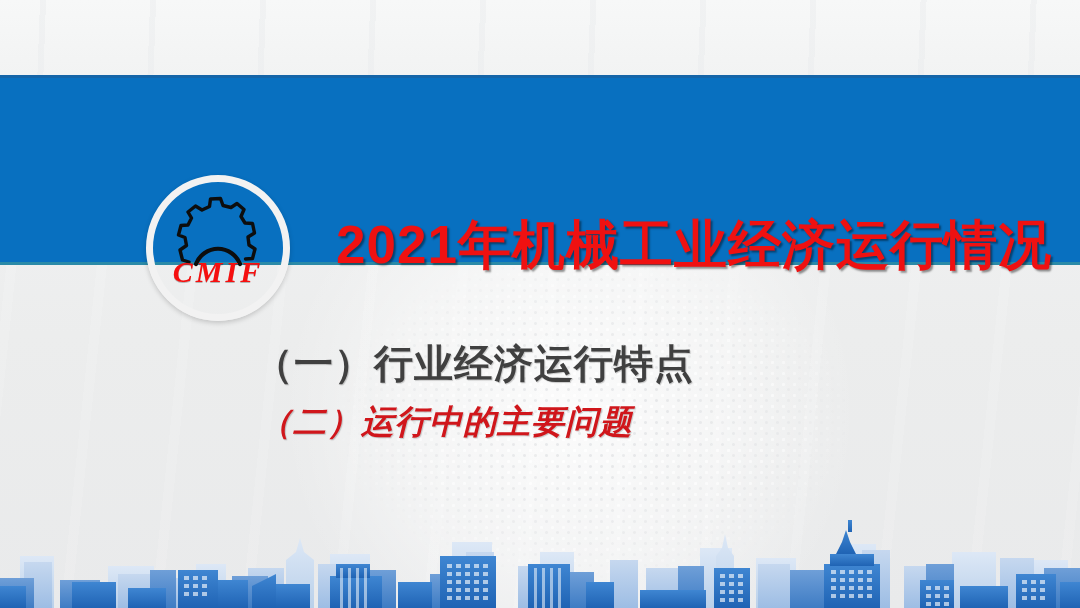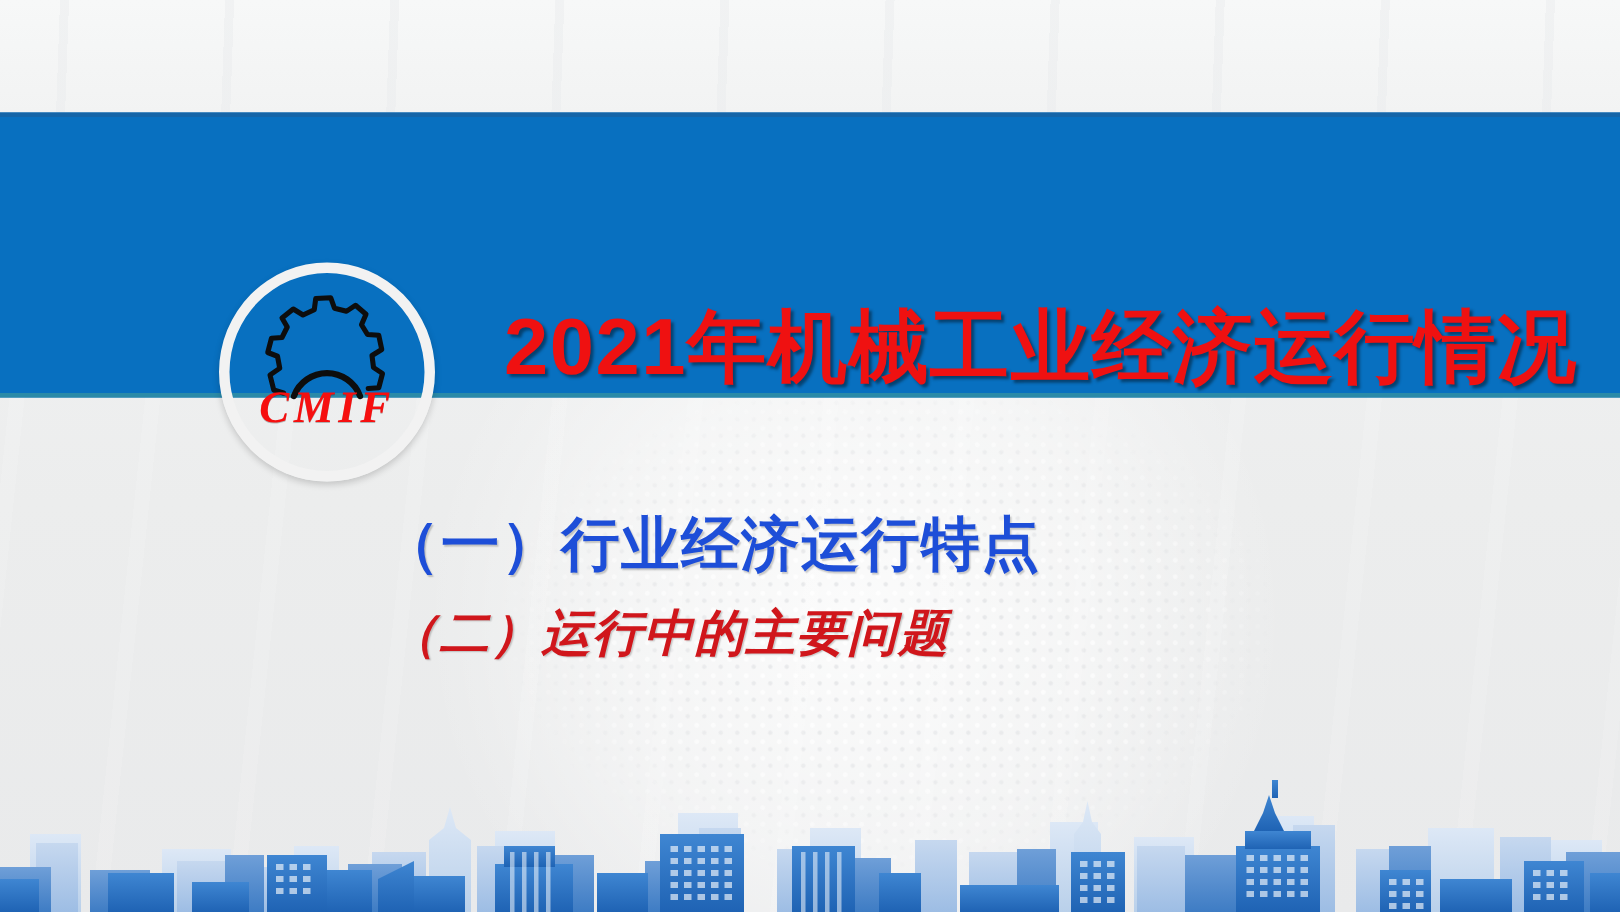--- a/index.html
+++ b/index.html
@@ -81,39 +81,39 @@
     text-align:center;
     font-family:"Liberation Serif","DejaVu Serif",serif;
     font-weight:bold; font-style:italic;
     font-size:30px; letter-spacing:3px;
     color:#f60f0f; line-height:1;
     text-shadow:0 1px 0 rgba(0,0,0,.25);
   }
 
   
   .banner-title {
-    position:absolute; left:336px; top:124px;
+    position:absolute; left:336px; top:137px;
     font-size:53px; font-weight:bold;
     color:#ef1111;
     letter-spacing:1px;
     line-height:1.12;
     white-space:nowrap;
     text-shadow:2px 2px 2px rgba(0,0,0,.42);
   }
 
   
   .body-lines {
     position:absolute; left:254px; top:340px; width:760px;
   }
   .line {
     white-space:nowrap; line-height:1.22;
     font-weight:bold;
   }
   .line-1 {
-    font-size:39px; color:#1d4ed8;
+    font-size:39px; color:#404040;
     letter-spacing:1px;
     text-shadow:1px 1px 1px rgba(0,0,0,.20);
     margin-bottom:14px;
   }
   .line-2 {
     font-size:33px; color:#d0161b;
     font-style:italic; letter-spacing:1px;
     padding-left:5px;
     text-shadow:1px 1px 1px rgba(0,0,0,.20);
   }

